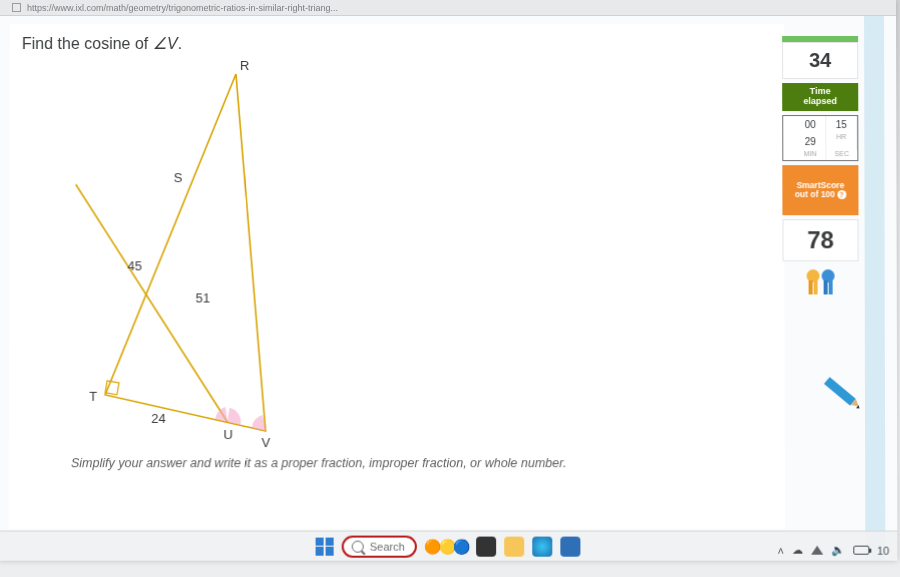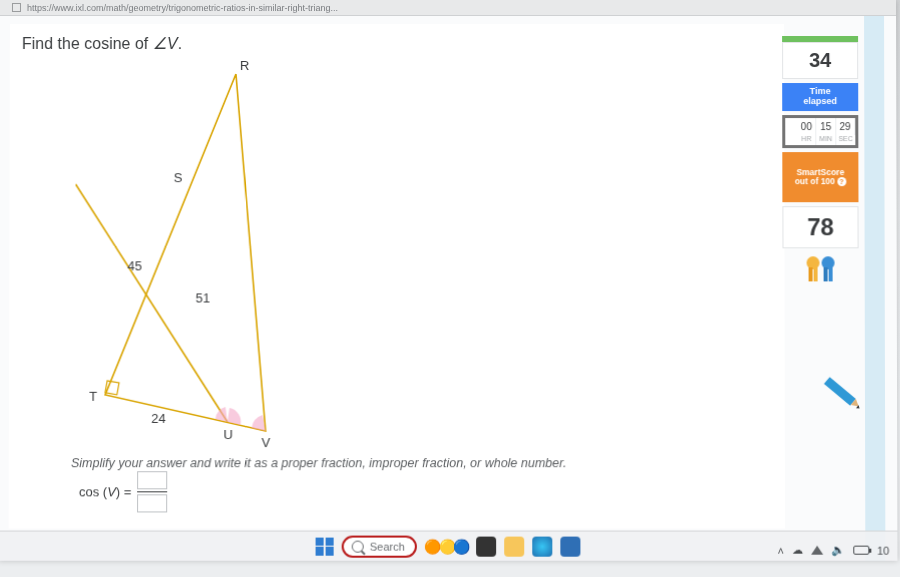--- a/index.html
+++ b/index.html
@@ -20,22 +20,22 @@
   .triangle-svg .sq { fill: none; stroke: #d9a400; stroke-width: 1.2; }
   .simplify { position: absolute; left: 62px; bottom: 58px; font-size: 12.5px; color: #5c5f62; font-style: italic; }
   .ans-row { position: absolute; left: 70px; bottom: 16px; display: flex; align-items: center; gap: 6px; font-size: 13px; color: #3a3c3e; }
   .frac-input { display: flex; flex-direction: column; gap: 2px; }
   .frac-input .box { width: 30px; height: 18px; border: 1px solid #bfc2c5; background: #fff; }
   .frac-input .bar { width: 30px; height: 1px; background: #3a3c3e; }
   
   .panel { position: absolute; right: 38px; top: 20px; width: 76px; display: flex; flex-direction: column; align-items: stretch; gap: 4px; margin-left: 32px; }
   .score-box { background: #fff; border: 1px solid #e2e4e6; text-align: center; padding: 6px 0; font-size: 20px; font-weight: 700; color: #3a3c3e; }
   .green-bar { height: 6px; background: #6fc15f; margin-bottom: -4px; }
-  .teal-head { background: #3b82f6; color: #fff; font-size: 9px; font-weight: 700; text-align: center; padding: 4px 0; line-height: 1.1; }
-  .timer { background: #fff; border: 3px solid #737373; display: grid; grid-template-columns: repeat(3,1fr); font-size: 10px; text-align: center; padding-left: 12px; }
+  .teal-head { background: #4d7c0f; color: #fff; font-size: 9px; font-weight: 700; text-align: center; padding: 4px 0; line-height: 1.1; }
+  .timer { background: #fff; border: 1px solid #737373; display: grid; grid-template-columns: repeat(2,1fr); font-size: 10px; text-align: center; padding-left: 12px; }
   .timer .n { padding: 3px 0; border-right: 1px solid #eceef0; color: #3a3c3e; }
   .timer .n:last-child { border-right: 0; }
   .timer .u { padding: 0 0 3px; border-right: 1px solid #eceef0; font-size: 7px; color: #a4a7aa; }
   .timer .u:last-child { border-right: 0; }
   .orange-head { background: #f08c2e; color: #fff; font-size: 8.5px; font-weight: 700; text-align: center; padding: 16px 2px; line-height: 1.1; }
   .orange-head .q { display:inline-block; width:9px; height:9px; border-radius:50%; background:#fff; color:#f08c2e; font-size:7px; line-height:9px; margin-left:2px; }
   .ribbons { display:flex; justify-content:center; gap:2px; padding-top:4px; }
   .ribbon { width: 13px; height: 26px; position: relative; }
   .ribbon .circ { position:absolute; top:0; left:0; width:13px; height:13px; border-radius:50%; }
   .ribbon .tail { position:absolute; top:11px; left:2px; width:4px; height:14px; }
@@ -95,30 +95,20 @@
           <text x="14" y="346">T</text>
           <text x="148" y="384">U</text>
           <text x="186" y="392">V</text>
           <text x="52" y="216">45</text>
           <text x="120" y="248">51</text>
           <text x="76" y="368">24</text>
         </svg>
 
         <div class="simplify">Simplify your answer and write it as a proper fraction, improper fraction, or whole number.</div>
 
-        <div class="ans-row">
-          <span>
-            <span>cos (</span><i>V</i><span>) =</span>
-          </span>
-          <div class="frac-input">
-            <div class="box"></div>
-            <div class="bar"></div>
-            <div class="box"></div>
-          </div>
-        </div>
       </div>
 
       <div class="panel">
         <div class="green-bar"></div>
         <div class="score-box">34</div>
         <div class="teal-head" style="white-space:pre-line">Time
 elapsed</div>
         <div class="timer">
           <div class="n">00</div>
           <div class="n">15</div>

